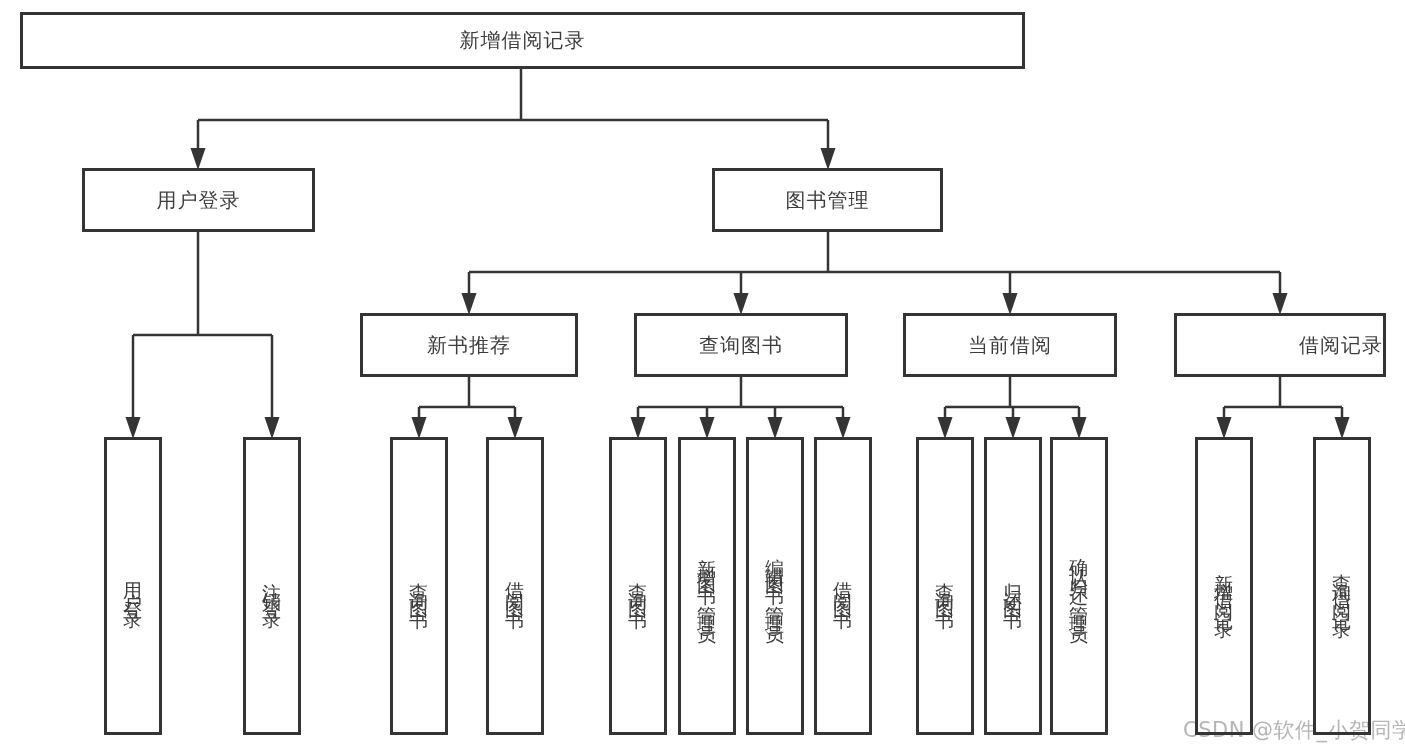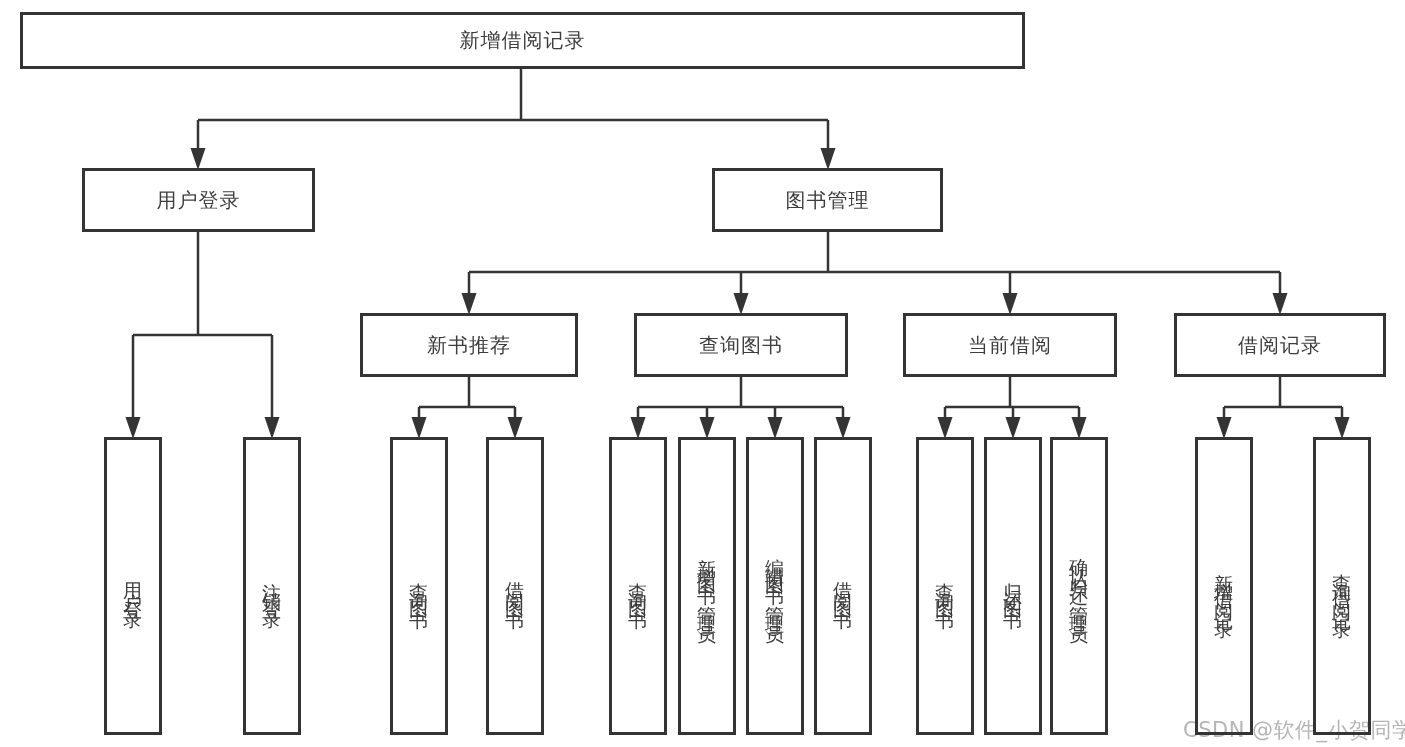--- a/index.html
+++ b/index.html
@@ -50,21 +50,21 @@
     white-space: nowrap;
   }
   
   .b-root  { left: 20px;  top: 12px;  width: 1005px; height: 57px; }
   .b-l2a   { left: 82px;  top: 168px; width: 233px;  height: 64px; }
   .b-l2b   { left: 712px; top: 168px; width: 231px;  height: 64px; }
   .b-l3    { top: 313px; height: 64px; }
   .b-l3a   { left: 360px;  width: 218px; justify-content: center; }
   .b-l3b   { left: 634px;  width: 214px; }
   .b-l3c   { left: 903px;  width: 214px; text-align: center; }
-  .b-l3d   { left: 1174px; width: 212px; }
+  .b-l3d   { left: 1174px; width: 212px; justify-content: flex-end; }
   .leaf    { top: 437px; width: 58px; height: 298px; }
   .lf-1a { left: 104px; }  .lf-1b { left: 243px; }
   .lf-2a { left: 390px; }  .lf-2b { left: 486px; }
   .lf-3a { left: 609px; }  .lf-3b { left: 678px; }
   .lf-3c { left: 746px; }  .lf-3d { left: 814px; }
   .lf-4a { left: 916px; }  .lf-4b { left: 984px; }
   .lf-4c { left: 1050px; }
   .lf-5a { left: 1195px; } .lf-5b { left: 1313px; }
   #watermark {
     position: absolute;

